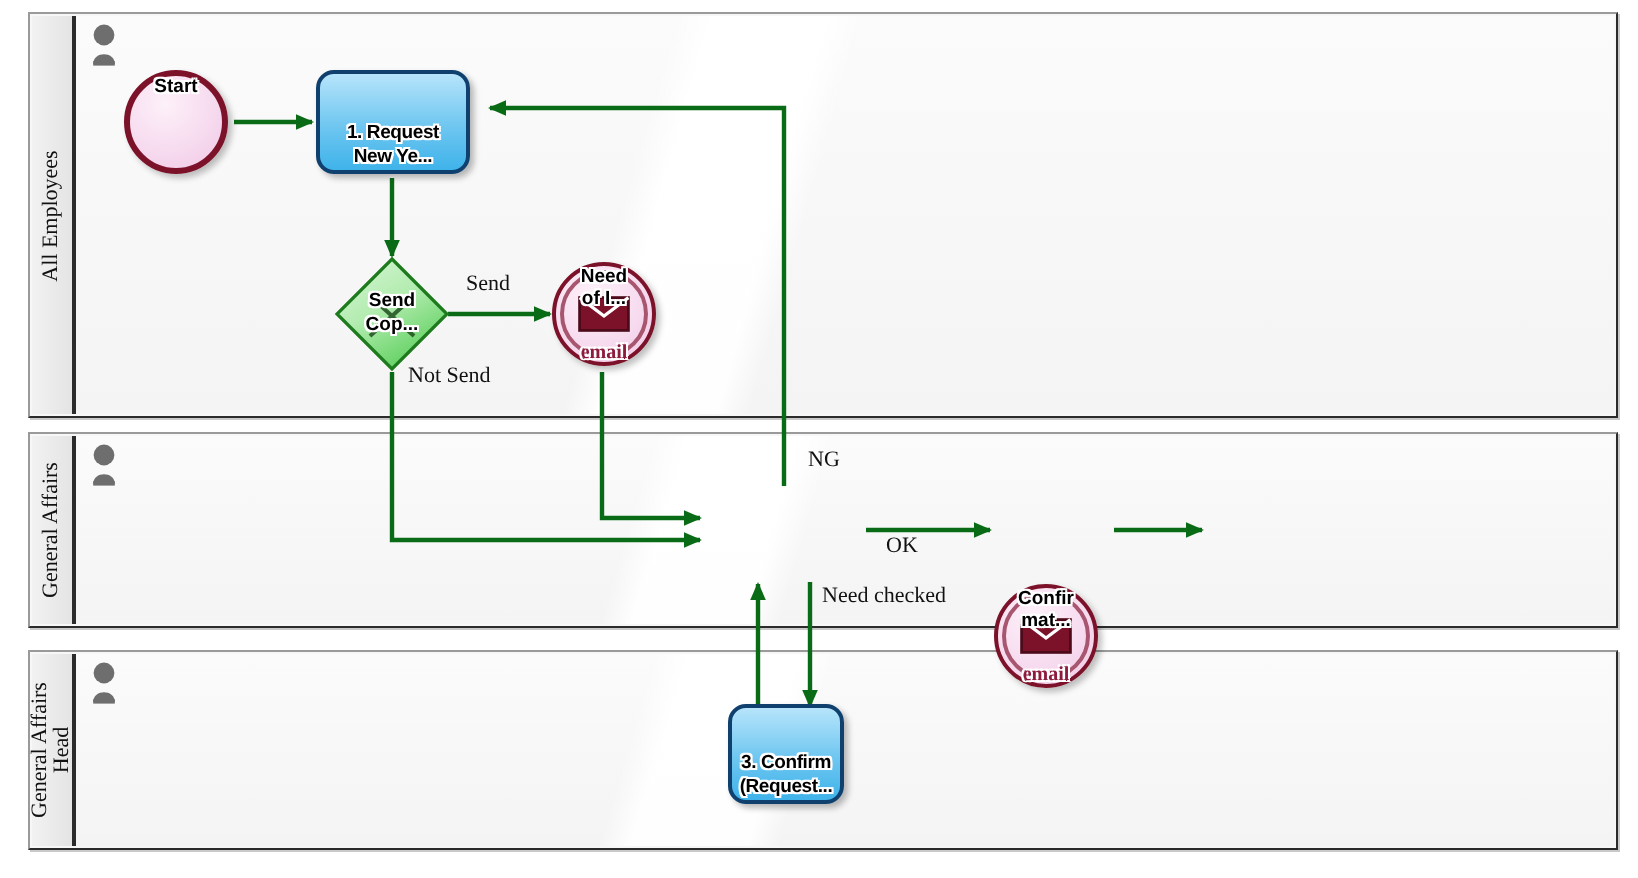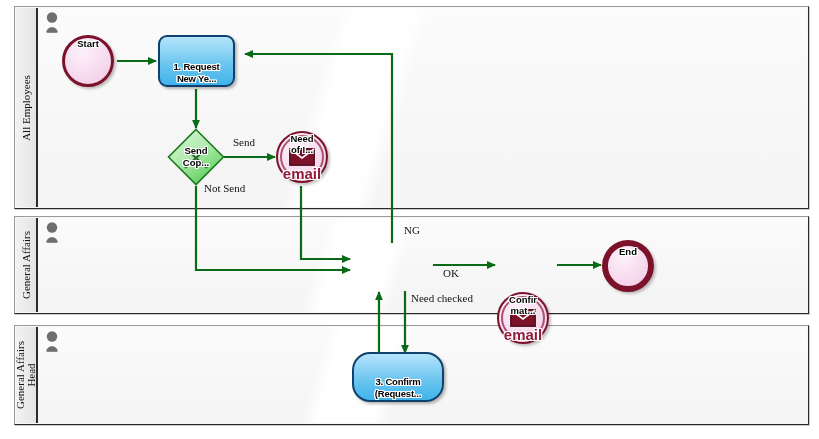--- a/index.html
+++ b/index.html
@@ -122,22 +122,22 @@
     position:absolute;
     left:50%;top:50%;
     transform:translate(-50%,-50%);
     z-index:2;
   }
   .event-sublabel{
     position:absolute;
     left:50%;
     bottom:-1px;
     transform:translateX(-50%);
-    font-family:Liberation Sans, sans-serif;
-    font-size:15px;
+    font-family:Liberation Serif, serif;
+    font-size:10px;
     font-weight:bold;
     color:#8d1b3d;
     z-index:4;
     white-space:nowrap;
     text-shadow:
       -1px -1px 0 #fff, 1px -1px 0 #fff,
       -1px  1px 0 #fff, 1px  1px 0 #fff;
   }
 
   .gateway{ position:absolute; }
@@ -293,25 +293,22 @@
       <rect x="0.8" y="0.8" width="24.4" height="16.4" fill="#7c1229" stroke="#4d0a1a" stroke-width="1.4"></rect>
       <path d="M0.8,0.8 L13,10 L25.2,0.8" fill="none" stroke="#ffffff" stroke-width="1.6"></path>
     </svg>
     <div class="event-label">
       <span>Confir</span><br>
       <span>mat...</span>
     </div>
     <div class="event-sublabel">email</div>
   </div>
 
-  <div class="node event end" style="left:602px;top:240px;width:52px;height:52px;">
-    <div class="event-label">End</div>
-  </div>
-
-  <div class="node task" style="left:352px;top:352px;width:92px;height:50px;border-radius:18px;">
+
+  <div class="node task" style="left:364px;top:352px;width:58px;height:50px;">
     <div class="task-label">
       <span>3. Confirm</span><br>
       <span>(Request...</span>
     </div>
   </div>
 
   <div class="flow-label" style="left:233px;top:136px;">Send</div>
   <div class="flow-label" style="left:204px;top:182px;">Not Send</div>
   <div class="flow-label" style="left:404px;top:224px;">NG</div>
   <div class="flow-label" style="left:443px;top:251px;margin-top:16px;">OK</div>

